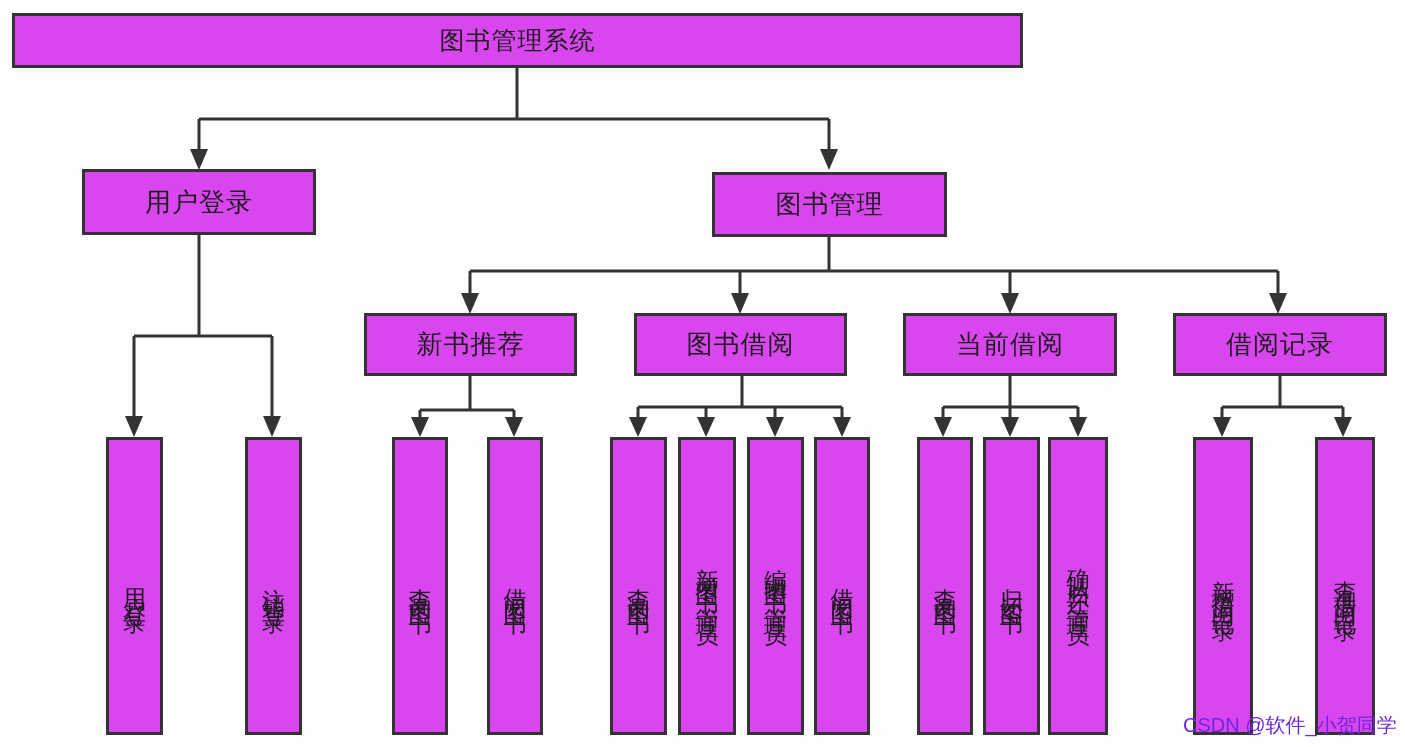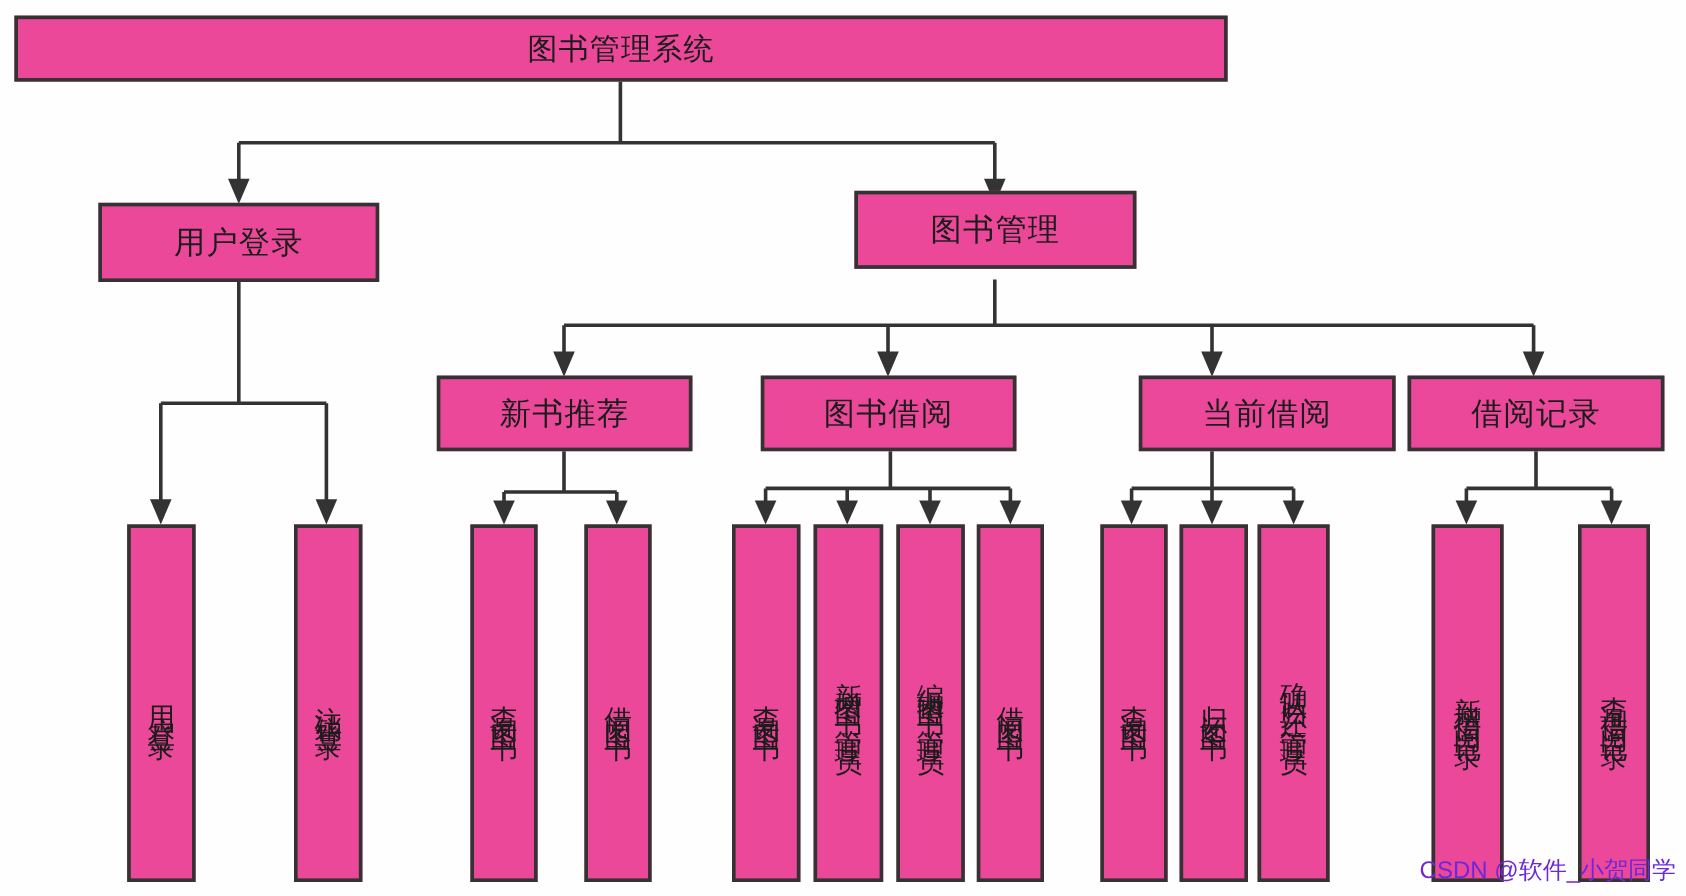--- a/index.html
+++ b/index.html
@@ -19,21 +19,21 @@
     position: absolute;
     left: 0;
     top: 0;
     width: 1405px;
     height: 747px;
   }
   .node {
     position: absolute;
     box-sizing: border-box;
     border: 3px solid #333333;
-    background: #ec4899;
+    background: #d946ef;
     color: #1c1c1c;
     display: flex;
     align-items: center;
     justify-content: center;
     text-align: center;
   }
   .node.h-node {
     font-size: 26px;
     letter-spacing: 1px;
   }
@@ -104,31 +104,31 @@
     </g>
   </svg>
 
   <div class="node root-node" style="left:12px; top:13px; width:1011px; height:55px;">
     <span>图书管理系统</span>
   </div>
 
   <div class="node h-node" style="left:82px; top:169px; width:234px; height:66px;">
     <span>用户登录</span>
   </div>
-  <div class="node h-node" style="left:712px; top:159px; width:235px; height:65px;">
+  <div class="node h-node" style="left:712px; top:172px; width:235px; height:65px;">
     <span>图书管理</span>
   </div>
 
   <div class="node h-node" style="left:364px; top:313px; width:213px; height:63px;">
     <span>新书推荐</span>
   </div>
   <div class="node h-node" style="left:634px; top:313px; width:213px; height:63px;font-family:Liberation Mono, monospace;">
     <span>图书借阅</span>
   </div>
-  <div class="node h-node" style="left:903px; top:313px; width:214px; height:63px;margin-left:46px;">
+  <div class="node h-node" style="left:903px; top:313px; width:214px; height:63px;">
     <span>当前借阅</span>
   </div>
   <div class="node h-node" style="left:1173px; top:313px; width:214px; height:63px;">
     <span>借阅记录</span>
   </div>
 
   <div class="node leaf-node" style="left:106px; top:437px; width:57px; height:298px;">
     <span>用户登录</span>
   </div>
   <div class="node leaf-node" style="left:245px; top:437px; width:57px; height:298px;">

